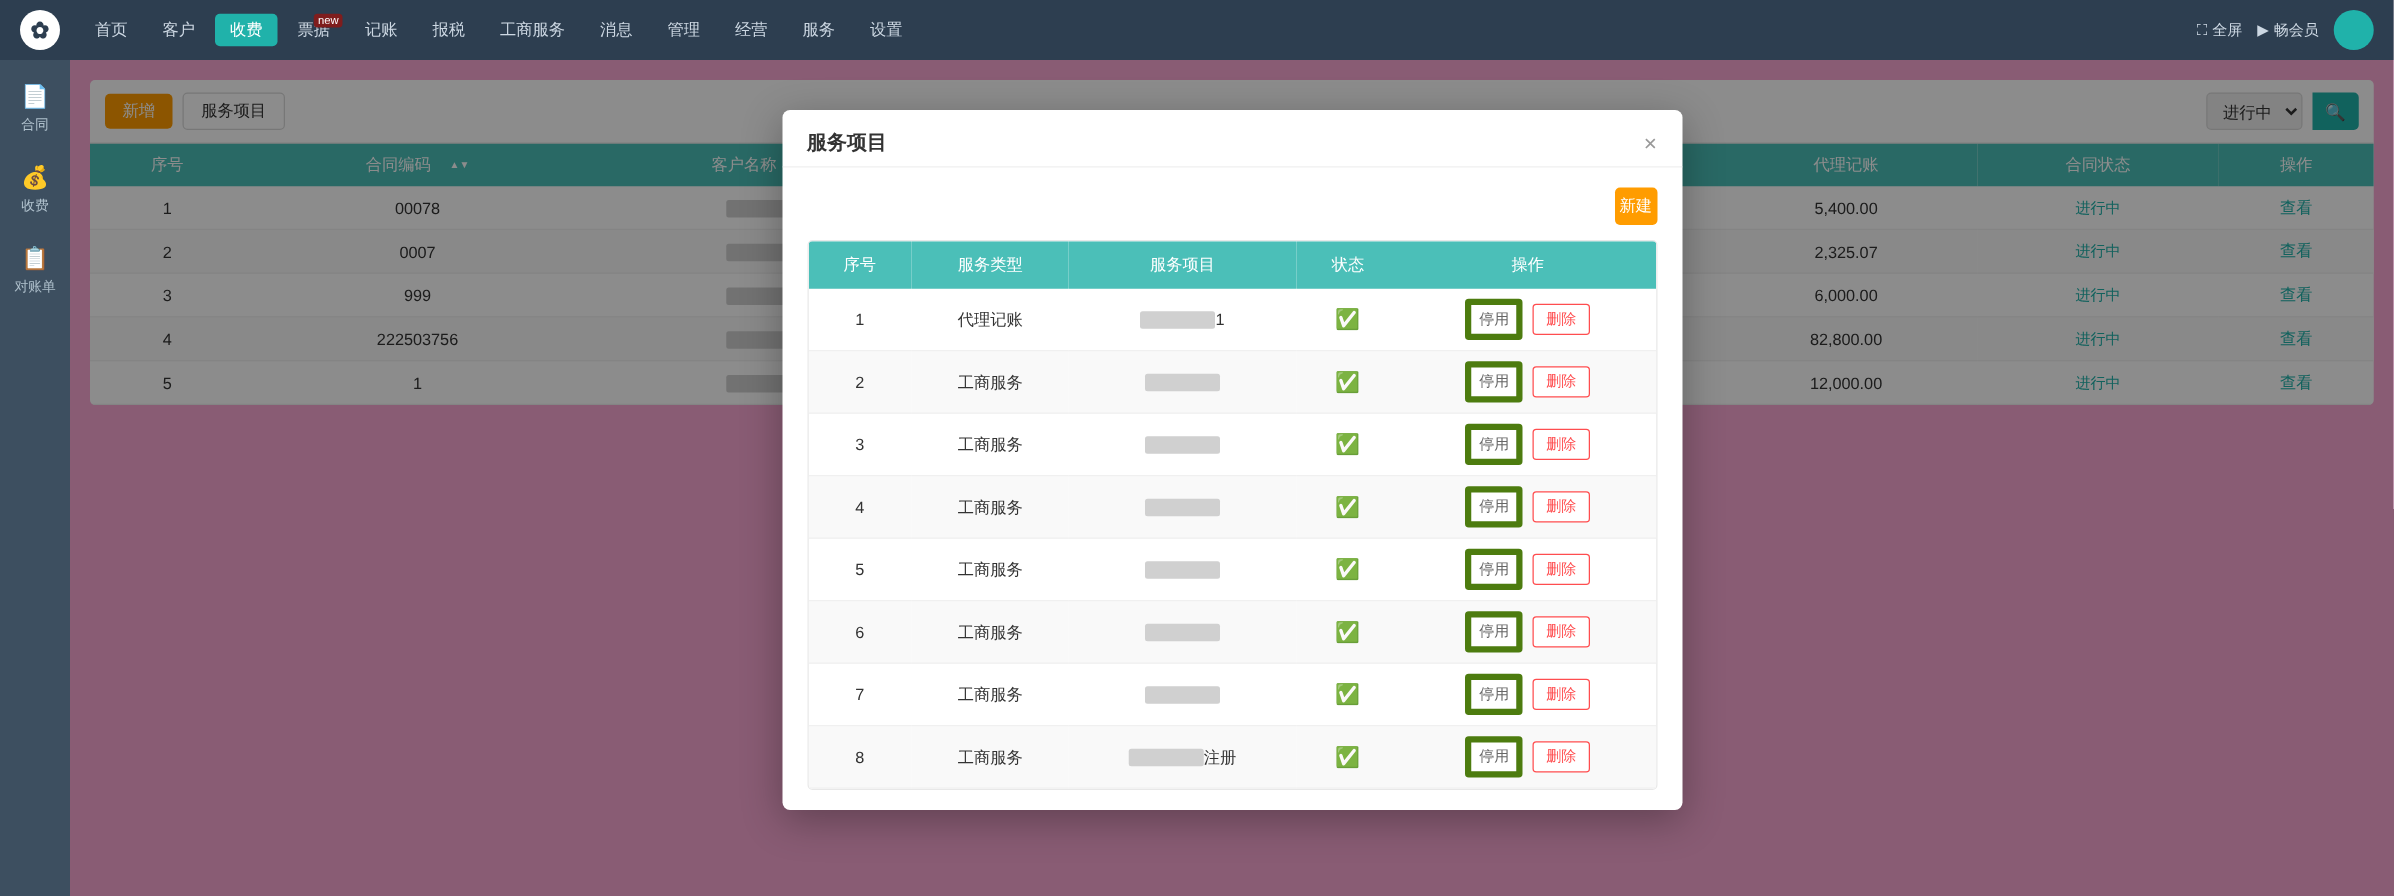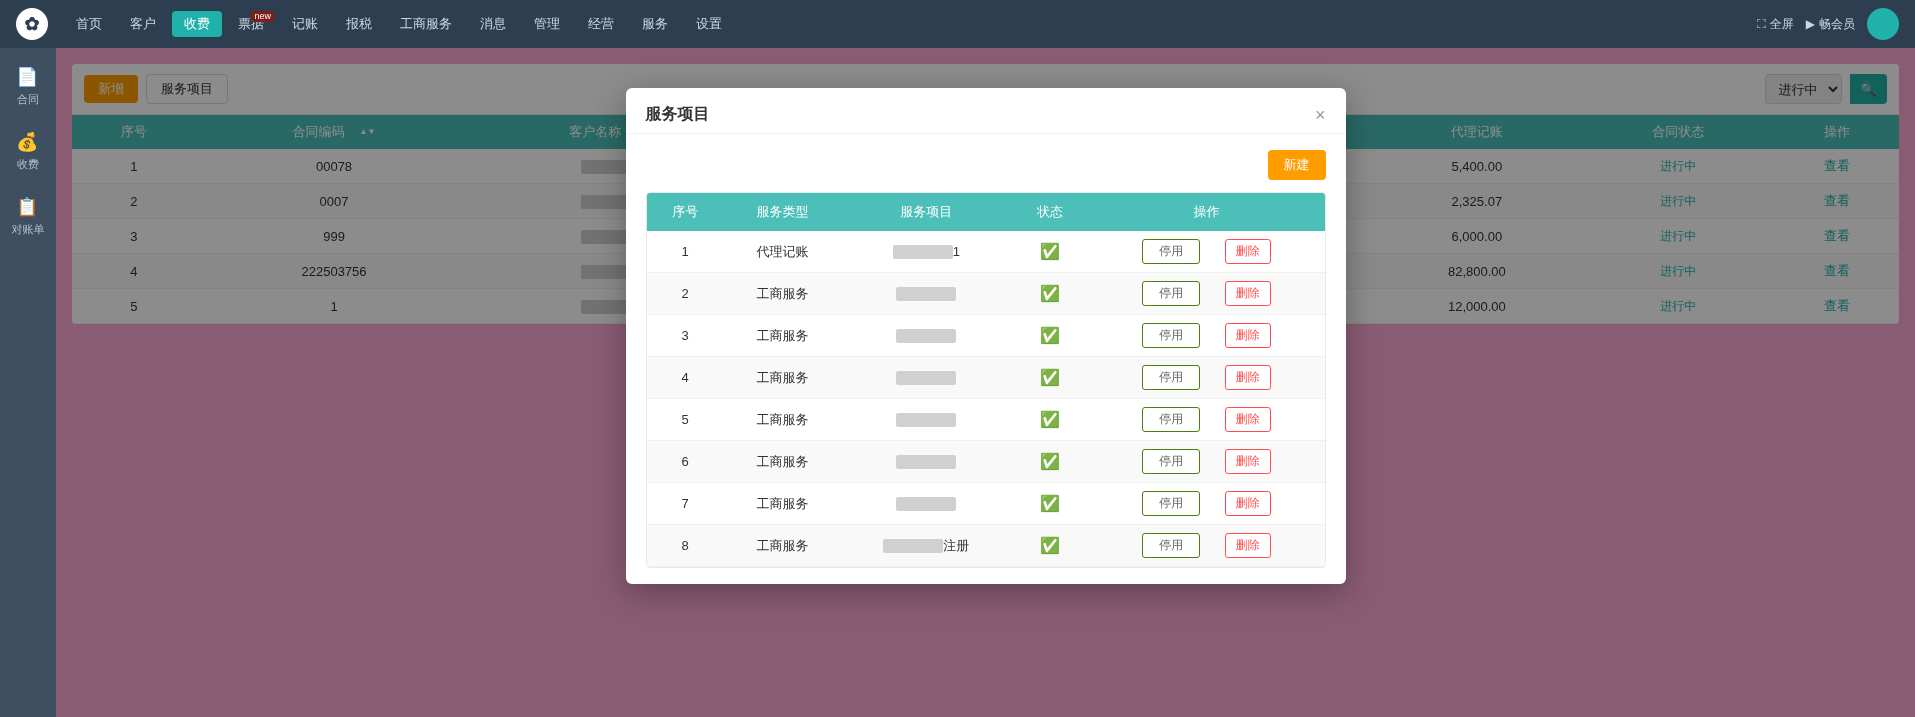--- a/index.html
+++ b/index.html
@@ -260,21 +260,21 @@
     }
     .modal-toolbar {
       display: flex;
       justify-content: flex-end;
       margin-bottom: 12px;
     }
     .btn-modal-new {
       background: #ff9c00;
       color: #fff;
       border: none;
-      padding: 6px 16px;
+      padding: 6px 4px;
       border-radius: 4px;
       cursor: pointer;
       font-size: 13px;
     }
 
     
     .service-table-wrap {
       flex: 1;
       overflow-y: auto;
       border: 1px solid #e8e8e8;
@@ -305,36 +305,35 @@
       font-size: 13px;
       border-bottom: 1px solid #f0f0f0;
     }
     .check-icon {
       color: #20b2aa;
       font-size: 16px;
     }
     .btn-stop {
       background: #fff;
       color: #666;
-      border: 1px solid #4d7c0f;
-      padding: 3px 16px;
+      border: 5px solid #4d7c0f;
+      padding: 3px 6px;
       border-radius: 3px;
       cursor: pointer;
       font-size: 12px;
       margin-right: 4px;
     }
     .btn-delete {
       background: #fff;
       color: #ff4d4f;
       border: 1px solid #ff4d4f;
       padding: 3px 10px;
       border-radius: 3px;
       cursor: pointer;
       font-size: 12px;
-      margin-left: 17px;
     }
     .th-sort { display: flex; align-items: center; justify-content: center; gap: 15px; }
     .sort-arrows { display: flex; flex-direction: column; font-size: 8px; line-height: 1; }
   </style>
 </head>
 <body>
 
 <div class="top-nav">
   <div class="logo">
     <span>✿</span>

